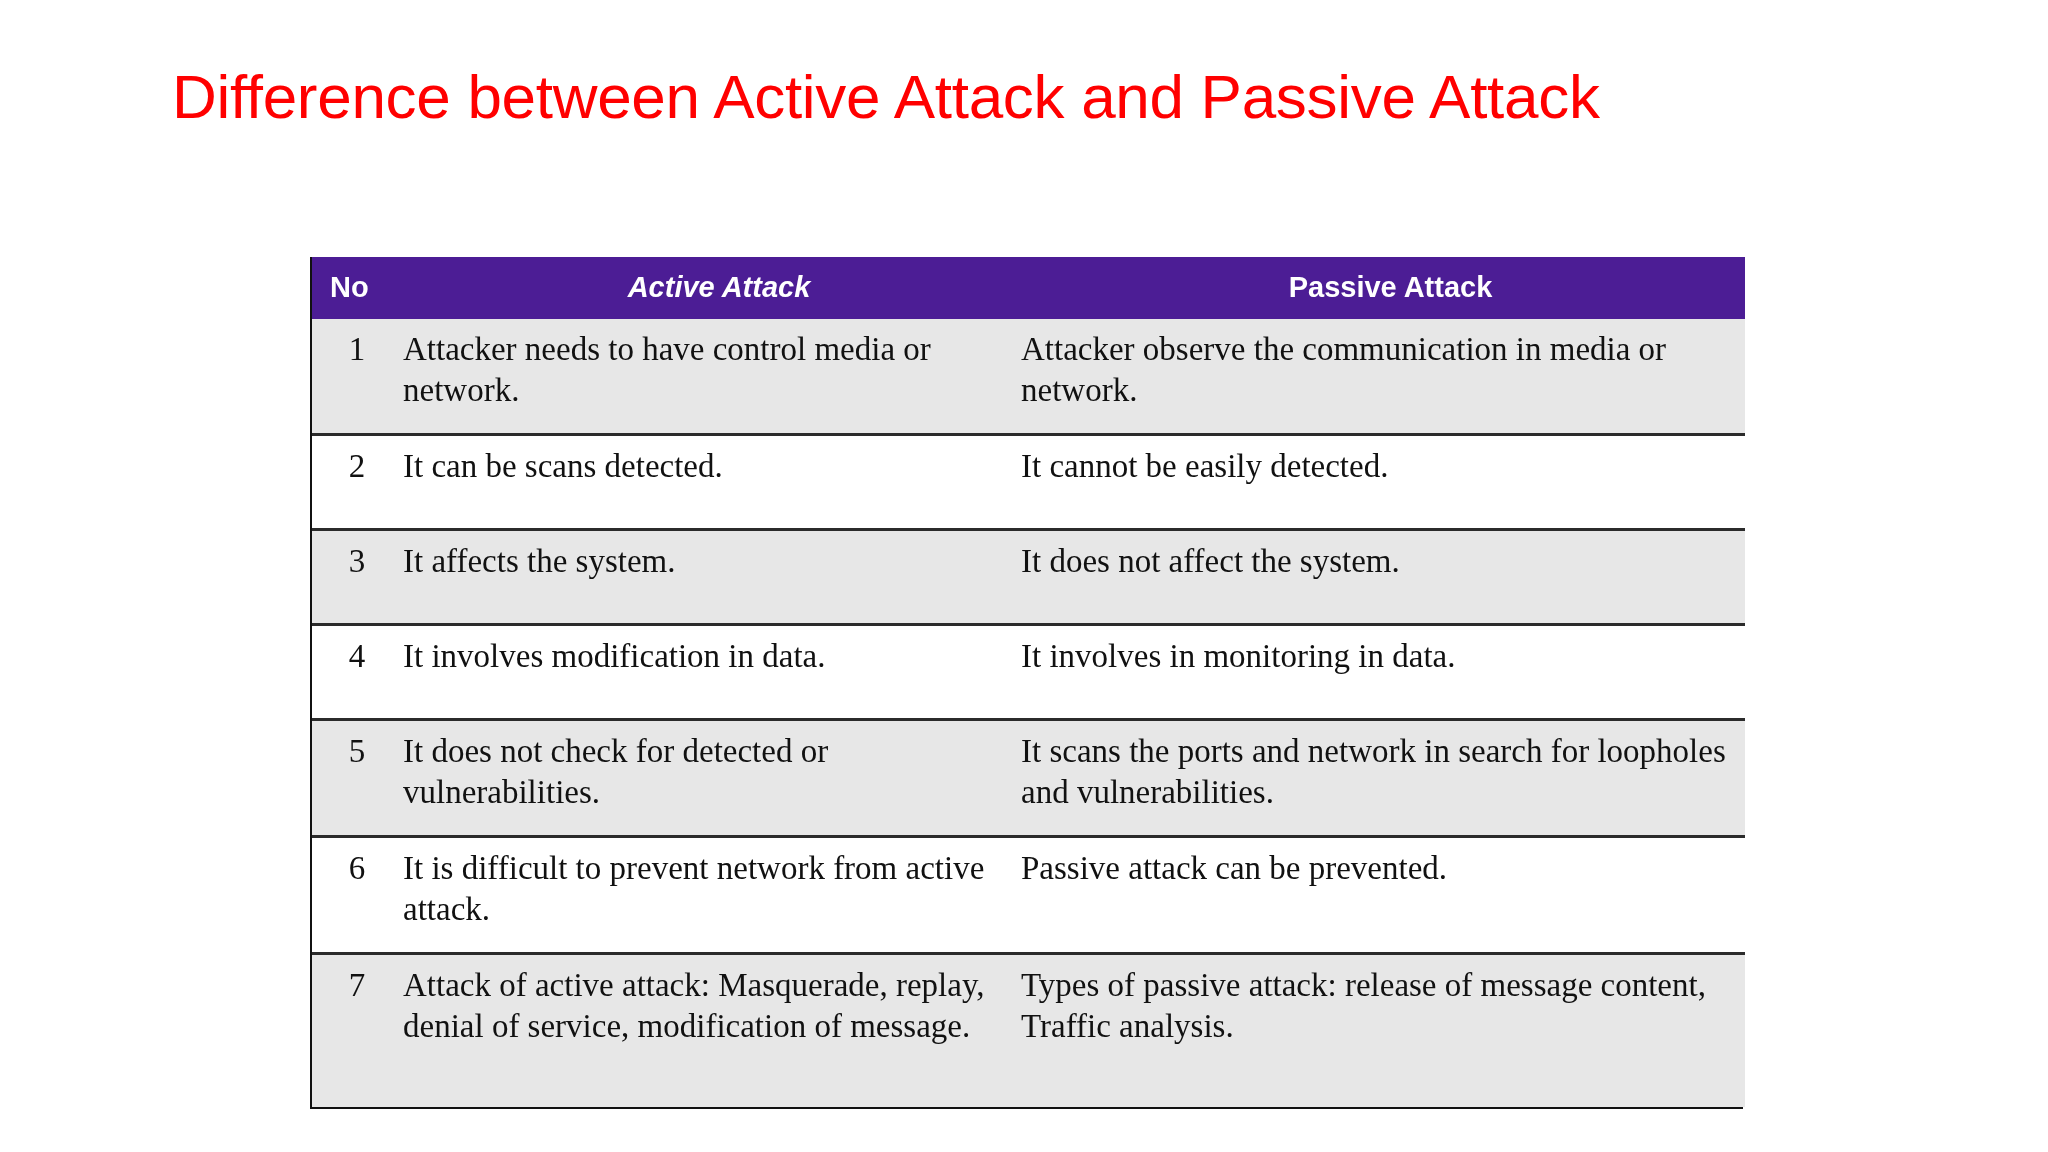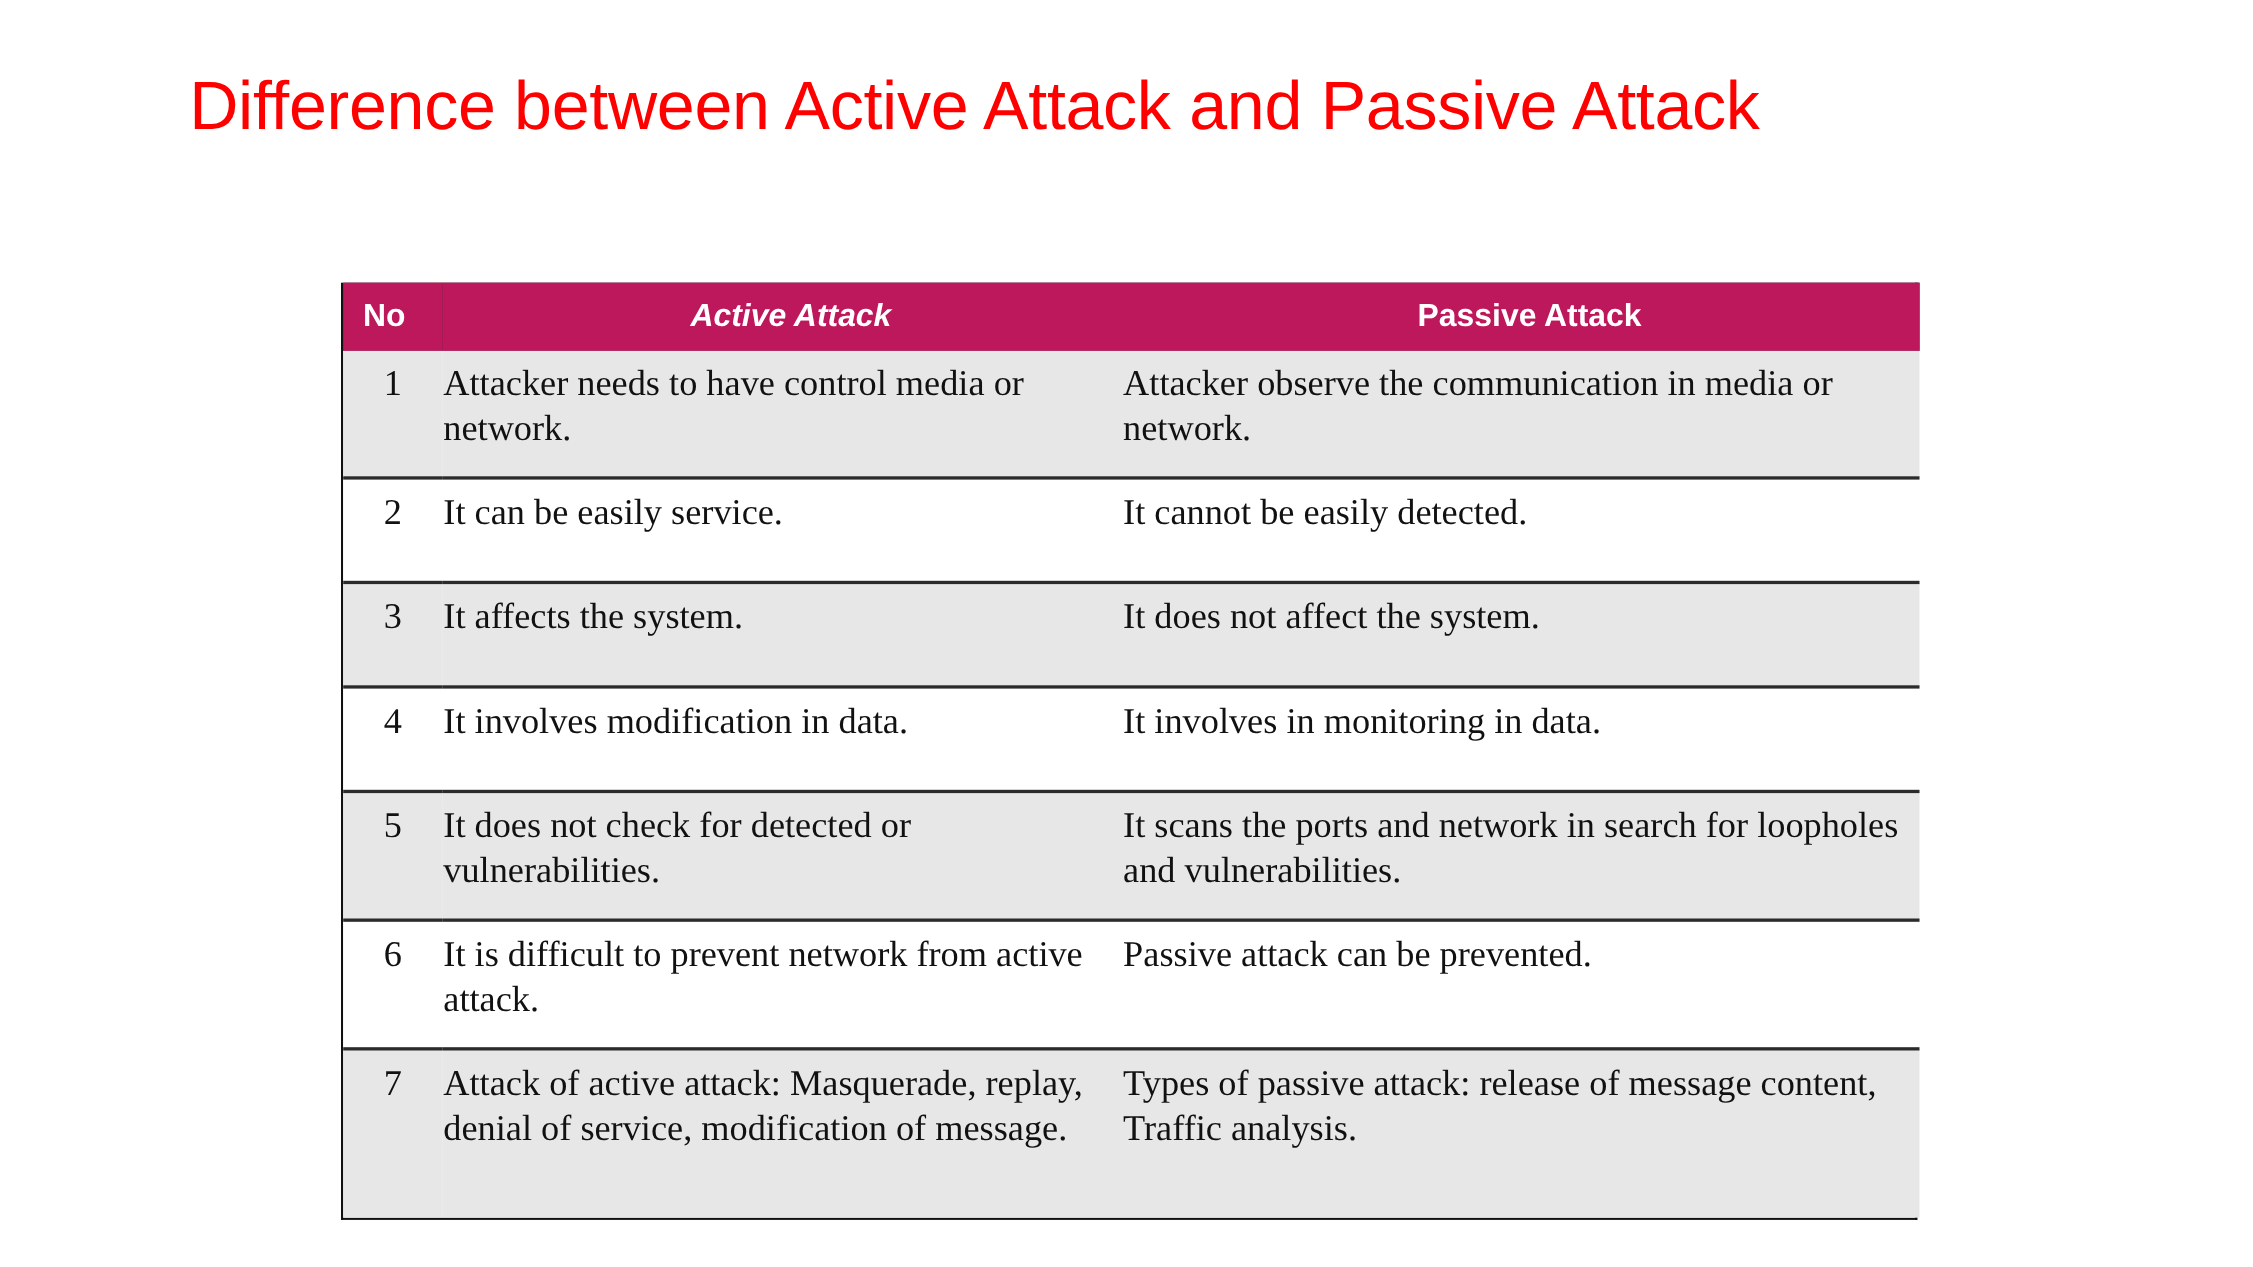--- a/index.html
+++ b/index.html
@@ -57,21 +57,21 @@
 
   table.cmp col.c-no    { width: 90px; }
   table.cmp col.c-act   { width: 618px; }
   table.cmp col.c-pas   { width: 725px; }
 
   
   thead tr.head-row {
     background: #000000;
   }
   thead th {
-    background: #be185d;
+    background: #4c1d95;
     color: #ffffff;
     font-family: "Liberation Sans", sans-serif;
     font-weight: bold;
     font-size: 29px;
     line-height: 1;
     padding: 16px 0 17px 16px;
     border: none;
     vertical-align: middle;
   }
   th.h-no {
@@ -136,21 +136,21 @@
         </tr>
       </thead>
       <tbody>
           <tr data-rowh="2" class="shaded">
             <td class="cell-no">1</td>
             <td class="cell-act">Attacker needs to have control media or network.</td>
             <td class="cell-pas">Attacker observe the communication in media or network.</td>
           </tr>
           <tr data-rowh="1">
             <td class="cell-no">2</td>
-            <td class="cell-act">It can be easily service.</td>
+            <td class="cell-act">It can be scans detected.</td>
             <td class="cell-pas">It cannot be easily detected.</td>
           </tr>
           <tr data-rowh="1" class="shaded">
             <td class="cell-no">3</td>
             <td class="cell-act">It affects the system.</td>
             <td class="cell-pas">It does not affect the system.</td>
           </tr>
           <tr data-rowh="1">
             <td class="cell-no">4</td>
             <td class="cell-act">It involves modification in data.</td>

